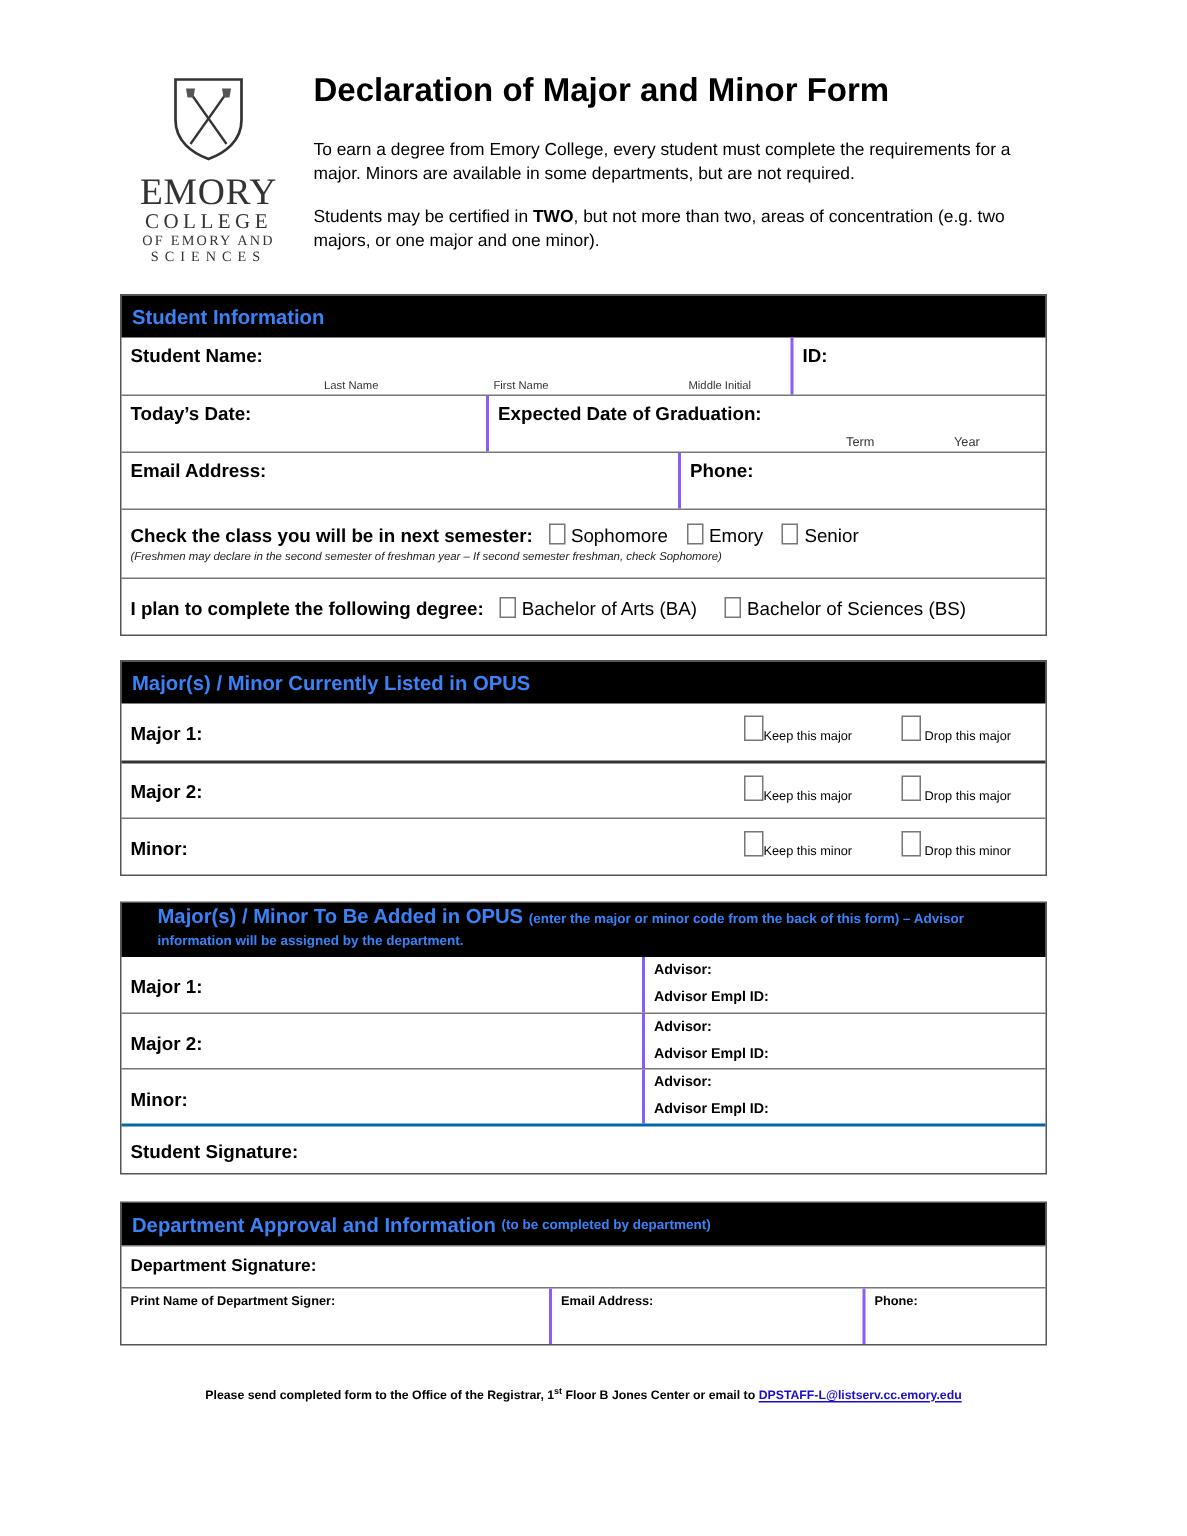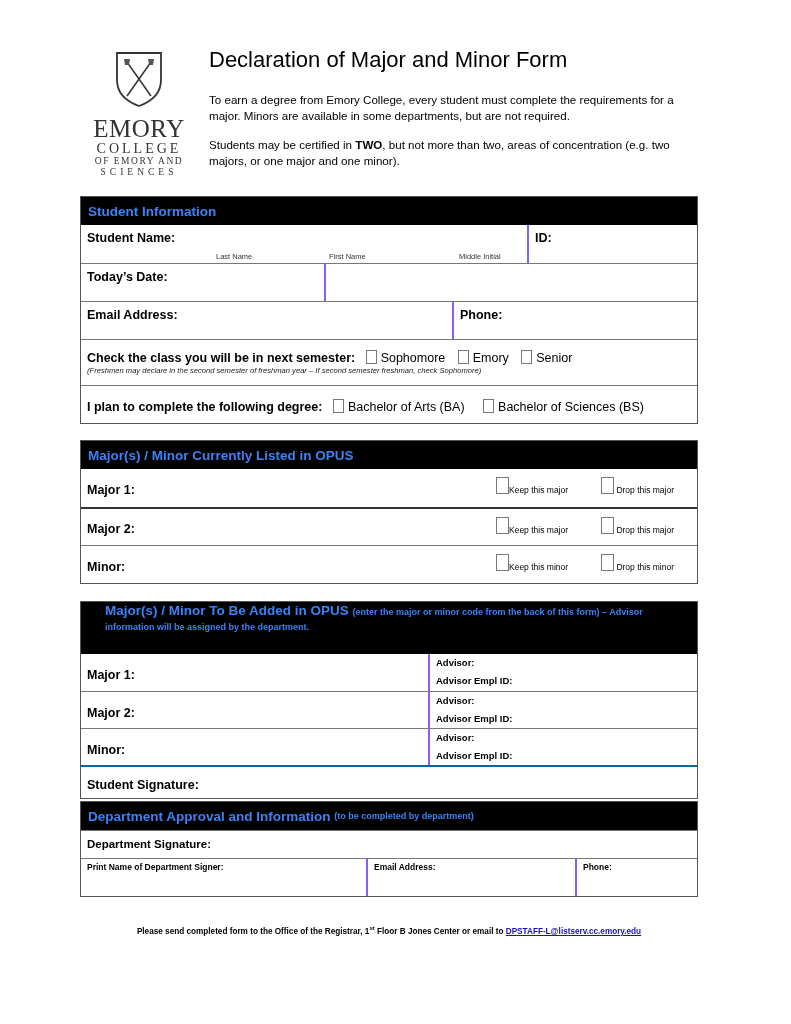--- a/index.html
+++ b/index.html
@@ -3,21 +3,21 @@
 <meta charset="utf-8">
 <style>
   html, body { margin:0; padding:0; background:#fff; }
   body { width:791px; height:1024px; position:relative; font-family:"Liberation Sans", sans-serif; color:#000; overflow:hidden; }
   .logo { position:absolute; left:84px; top:50px; width:110px; text-align:center; font-family:"Liberation Serif", serif; color:#333; }
   .logo .shield { display:block; margin:0 auto; width:50px; height:58px; }
   .logo .l1 { font-size:25px; letter-spacing:0.5px; line-height:26px; margin-top:8px; }
   .logo .l2 { font-size:14px; letter-spacing:3px; line-height:14px; }
   .logo .l3 { font-size:9.5px; letter-spacing:1.5px; line-height:11px; }
   .logo .l4 { font-size:9.5px; letter-spacing:4px; line-height:11px; }
-  .title { position:absolute; left:209px; top:47px; font-size:22px; font-weight:normal; }
+  .title { position:absolute; left:209px; top:47px; font-size:22px; font-weight:bold; }
   .intro { position:absolute; left:209px; top:92px; width:490px; font-size:11.6px; line-height:15.5px; }
   .intro p { margin:0 0 14px 0; }
 
   .section { position:absolute; left:80px; width:618px; border:1px solid #555; box-sizing:border-box; }
   .sec-head { background:#000; color:#3b82f6; font-weight:bold; font-size:13.5px; padding:0 7px; box-sizing:border-box; display:flex; align-items:center; }
   .row { border-top:1px solid #777; position:relative; box-sizing:border-box; display:flex; }
   .cell { position:relative; box-sizing:border-box; padding:3px 6px; }
   .lbl { font-weight:bold; font-size:12.5px; }
   .small { font-size:7.5px; color:#333; position:absolute; }
   .vline { border-right:2px solid #8b5cf6; }
@@ -63,20 +63,25 @@
       <span class="small" style="left:378px;top:27px;">Middle Initial</span>
     </div>
     <div class="cell" style="flex:1;">
       <span class="lbl">ID:</span>
     </div>
   </div>
   <div class="row" style="height:38px;">
     <div class="cell vline" style="width:245px;">
       <span class="lbl">Today’s Date:</span>
     </div>
+    <div class="cell" style="flex:1;">
+      <span class="lbl">Expected Date of Graduation:</span>
+      <span class="small" style="left:238px;top:25px;font-size:8.5px;">Term</span>
+      <span class="small" style="left:310px;top:25px;font-size:8.5px;">Year</span>
+    </div>
   </div>
   <div class="row" style="height:38px;">
     <div class="cell vline" style="width:373px;">
       <span class="lbl">Email Address:</span>
     </div>
     <div class="cell" style="flex:1;">
       <span class="lbl">Phone:</span>
     </div>
   </div>
   <div class="row" style="height:46px;">
@@ -110,21 +115,21 @@
     <span class="kd" style="left:520px;"><span class="cb"></span> <span>Drop this major</span></span>
   </div>
   <div class="row" style="height:38px;">
     <div class="cell" style="flex:1;padding-top:11px;"><span class="lbl">Minor:</span></div>
     <span class="kd" style="left:415px;"><span class="cb"></span><span>Keep this minor</span></span>
     <span class="kd" style="left:520px;"><span class="cb"></span> <span>Drop this minor</span></span>
   </div>
 </div>
 
 <div class="section" style="top:601px;">
-  <div class="sec-head" style="height:52px;display:block;padding-top:2px;line-height:14px;padding-left:24px;">
+  <div class="sec-head" style="height:36px;display:block;padding-top:2px;line-height:14px;padding-left:24px;">
     <span style="font-size:13.5px;">Major(s) / Minor To Be Added in OPUS</span>
     <span style="font-size:9px;">(enter the major or minor code from the back of this form) – Advisor information will be assigned by the department.</span>
   </div>
   <div class="row" style="height:37px;border-top:none;">
     <div class="cell vline" style="width:349px;padding-top:11px;"><span class="lbl">Major 1:</span></div>
     <div class="cell" style="flex:1;font-weight:bold;font-size:9.5px;line-height:18px;padding-top:0;">
         <div>Advisor:</div>
         <div>Advisor Empl ID:</div>
       </div>
   </div>

